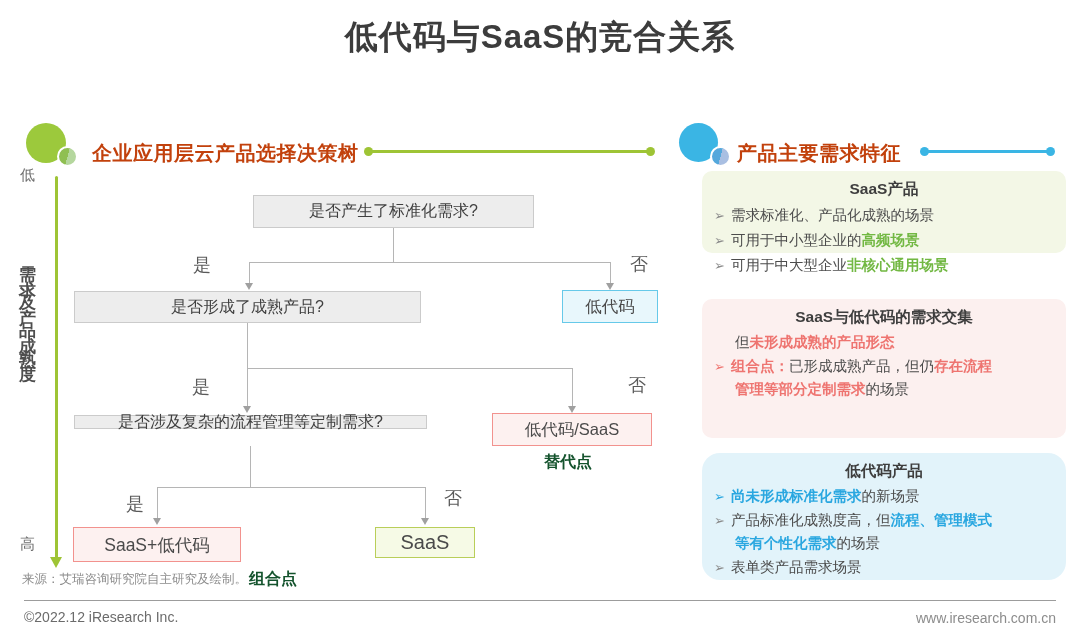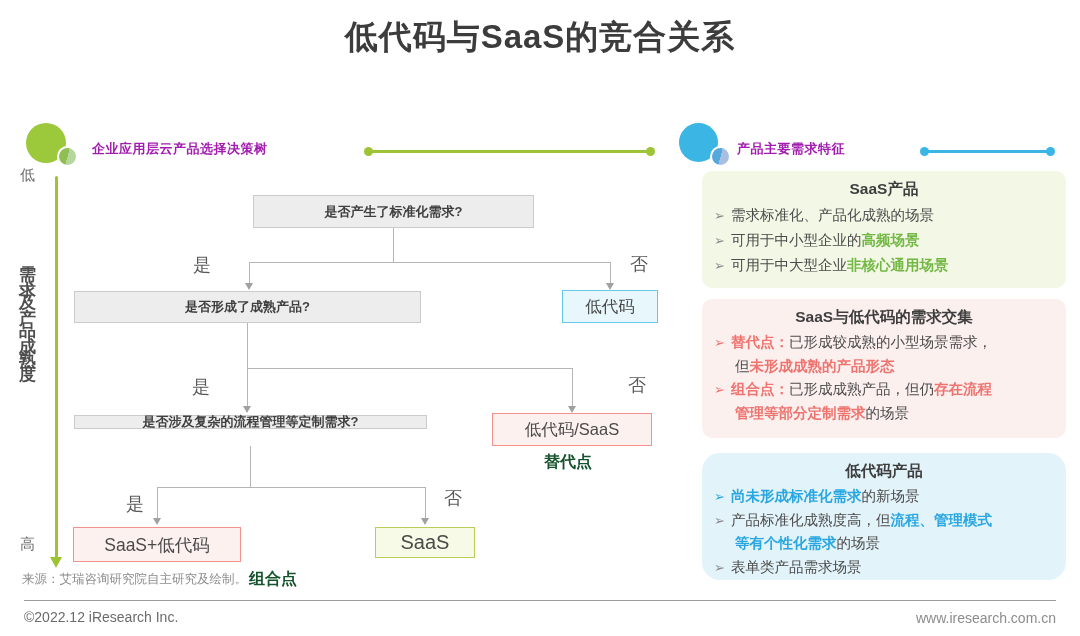--- a/index.html
+++ b/index.html
@@ -9,46 +9,46 @@
   
   .title{left:0;top:15px;width:1080px;text-align:center;font-size:33px;font-weight:800;color:#3c3c3c;letter-spacing:1px;}
   
   .circle{border-radius:50%;}
   .big-green{left:26px;top:123px;width:40px;height:40px;background:#9cc93c;}
   .small-green{left:57px;top:146px;width:17px;height:17px;border:2px solid #fff;
     background:linear-gradient(105deg,#8fbf52 50%,#b5d79e 50%);}
   .big-blue{left:679px;top:123px;width:39px;height:39px;background:#3ab5e4;}
   .small-blue{left:710px;top:146px;width:17px;height:17px;border:2px solid #fff;
     background:linear-gradient(105deg,#54a8dc 50%,#a9bfe2 50%);}
-  .sec-label{top:140px;font-size:13px;font-weight:bold;color:#a21caf;letter-spacing:0.5px;}
+  .sec-label{top:140px;font-size:20px;font-weight:bold;color:#c2410c;letter-spacing:0.5px;}
   .hline-accent{top:150px;height:3px;border-radius:2px;}
   .dot{top:147px;width:9px;height:9px;border-radius:50%;}
   .green{background:#9ec435;} .blue{background:#3ab5e4;}
   
   .ax-txt{font-size:15px;color:#6e6e6e;}
   .ax-line{left:55px;top:176px;width:3px;height:382px;background:#9ec435;border-radius:2px;}
   .ax-head{left:50px;top:557px;width:0;height:0;border-left:6.5px solid transparent;
            border-right:6.5px solid transparent;border-top:11px solid #9ec435;}
   .ax-label{left:16px;top:253px;writing-mode:vertical-rl;text-orientation:upright;
             font-size:17px;font-weight:bold;color:#4e4e4e;letter-spacing:14px;}
   
-  .qbox{background:#ededed;border:1px solid #cbcbcb;color:#3f3f3f;font-weight:bold;font-size:13px;
+  .qbox{background:#ededed;border:1px solid #cbcbcb;color:#3f3f3f;font-weight:normal;font-size:16px;
         display:flex;align-items:center;justify-content:center;box-sizing:border-box;}
   .obox{display:flex;align-items:center;justify-content:center;box-sizing:border-box;font-size:16.5px;color:#4a4a4a;}
   .obox.cyan{background:#e8f7fc;border:1.5px solid #66c9e9;}
   .obox.pink{background:#fdf1f0;border:1.5px solid #f2928e;}
   .obox.lime{background:#f6fae6;border:1.5px solid #b9ce59;}
   .tline{background:#b5b5b5;}
   .ah{width:0;height:0;border-left:4.5px solid transparent;border-right:4.5px solid transparent;
       border-top:7px solid #a0a0a0;}
   .yn{font-size:18px;color:#5a5a5a;}
   .tag{font-size:16px;font-weight:bold;color:#14532d;}
   
   .card{left:702px;width:364px;border-radius:10px;box-sizing:border-box;padding:8px 12px 0 12px;}
-  .card.c1{top:171px;height:117px;background:#f3f7e6;}
+  .card.c1{top:171px;height:82px;background:#f3f7e6;}
   .card.c2{top:299px;height:139px;background:#fcf0ef;}
   .card.c3{top:453px;height:127px;background:#e2f3fa;border-radius:18px;}
   .card h3{margin:0 0 3px 0;text-align:center;font-size:15.5px;color:#3e3e3e;font-weight:bold;}
   .card .line{font-size:14.5px;color:#4c4c4c;line-height:25px;white-space:nowrap;}
   .card.c2 .line,.card.c3 .line{line-height:23.5px;}
   .card .line.wrap{padding-left:21px;}
   .ar{margin-right:6px;font-size:13px;}
   .ar-gray{color:#8a8a8a;} .ar-pink{color:#ee7470;} .ar-blue{color:#2aa7e0;}
   .em-green{font-weight:bold;color:#72b843;}
   .em-pink{font-weight:bold;color:#ee7470;}
@@ -134,23 +134,20 @@
     <div class="line">
       <span class="ar ar-gray">➢</span><span>可用于中小型企业的</span><span class="em-green">高频场景</span>
     </div>
     <div class="line">
       <span class="ar ar-gray">➢</span><span>可用于中大型企业</span><span class="em-green">非核心通用场景</span>
     </div>
   </div>
 
   <div class="abs card c2">
     <h3>SaaS与低代码的需求交集</h3>
-    <div class="line">
-      <span class="ar ar-pink">➢</span><span class="em-pink">替代点：</span><span>已形成较成熟的小型场景需求，</span>
-    </div>
     <div class="line wrap">
       <span>但</span><span class="em-pink">未形成成熟的产品形态</span>
     </div>
     <div class="line">
       <span class="ar ar-pink">➢</span><span class="em-pink">组合点：</span><span>已形成成熟产品，但仍</span><span class="em-pink">存在流程</span>
     </div>
     <div class="line wrap">
       <span class="em-pink">管理等部分定制需求</span><span>的场景</span>
     </div>
   </div>

